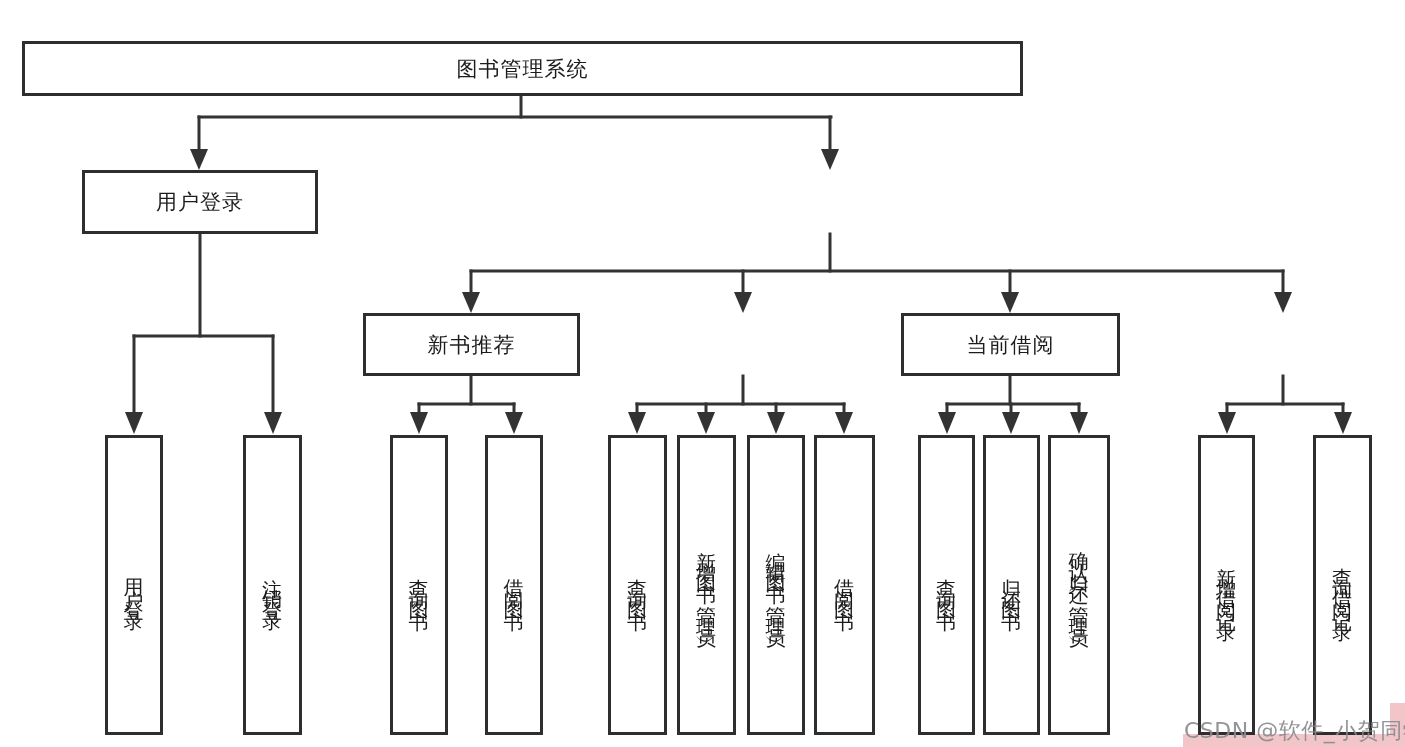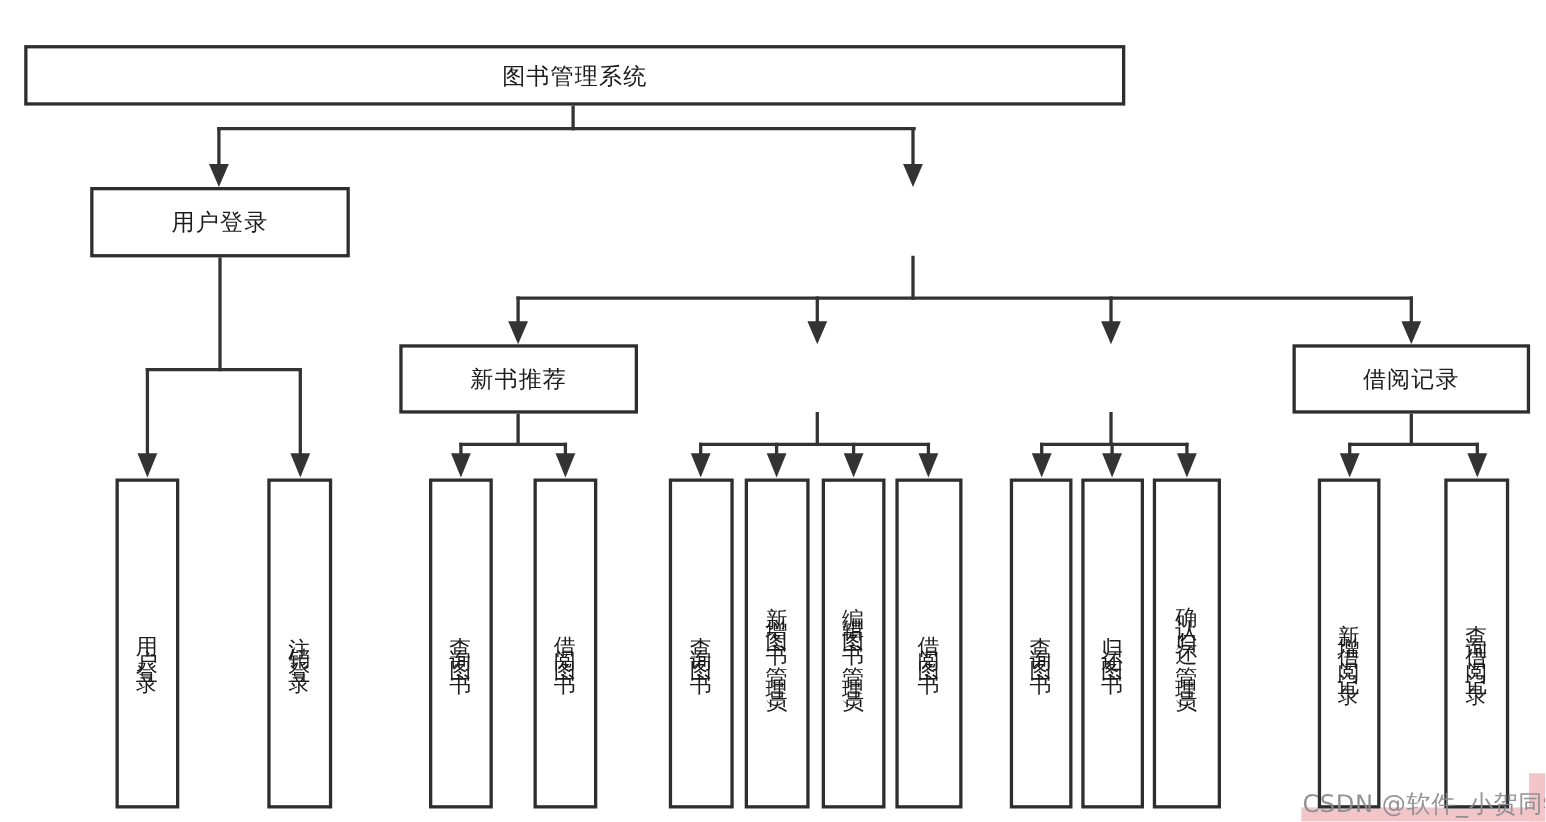--- a/index.html
+++ b/index.html
@@ -95,21 +95,21 @@
     <polygon points="1218,412 1236,412 1227,434"></polygon>
     <line x1="1343" y1="404" x2="1343" y2="414"></line>
     <polygon points="1334,412 1352,412 1343,434"></polygon>
   </svg>
 
   <div class="box" style="left:22px;top:11px;width:1001px;height:55px;margin-top:30px;">图书管理系统</div>
 
   <div class="box" style="left:82px;top:170px;width:236px;height:64px;">用户登录</div>
 
   <div class="box" style="left:363px;top:313px;width:217px;height:63px;">新书推荐</div>
-  <div class="box" style="left:1175px;top:313px;width:216px;height:63px;">借阅记录</div>
+  <div class="box" style="left:901px;top:313px;width:219px;height:63px;">当前借阅</div>
 
   <div class="box leaf" style="left:105px;top:435px;width:58px;height:300px;">用户登录</div>
   <div class="box leaf" style="left:243px;top:435px;width:59px;height:300px;">注销登录</div>
 
   <div class="box leaf" style="left:390px;top:435px;width:58px;height:300px;">查询图书</div>
   <div class="box leaf" style="left:485px;top:435px;width:58px;height:300px;">借阅图书</div>
 
   <div class="box leaf" style="left:608px;top:435px;width:59px;height:300px;">查询图书</div>
   <div class="box leaf" style="left:677px;top:435px;width:59px;height:300px;">新增图书（管理员）</div>
   <div class="box leaf" style="left:747px;top:435px;width:58px;height:300px;">编辑图书（管理员）</div>

